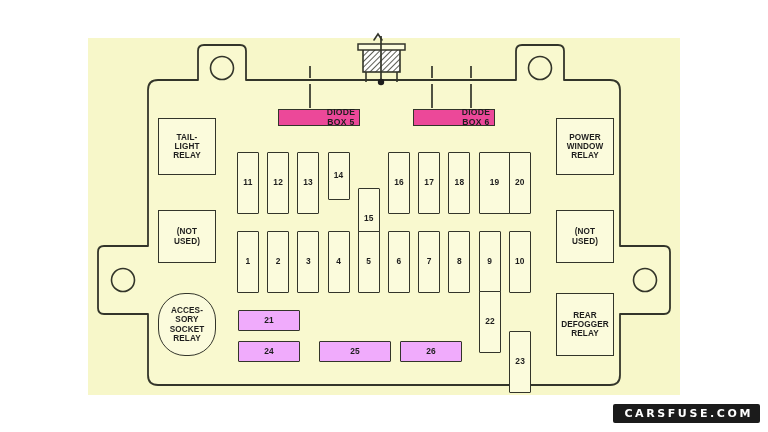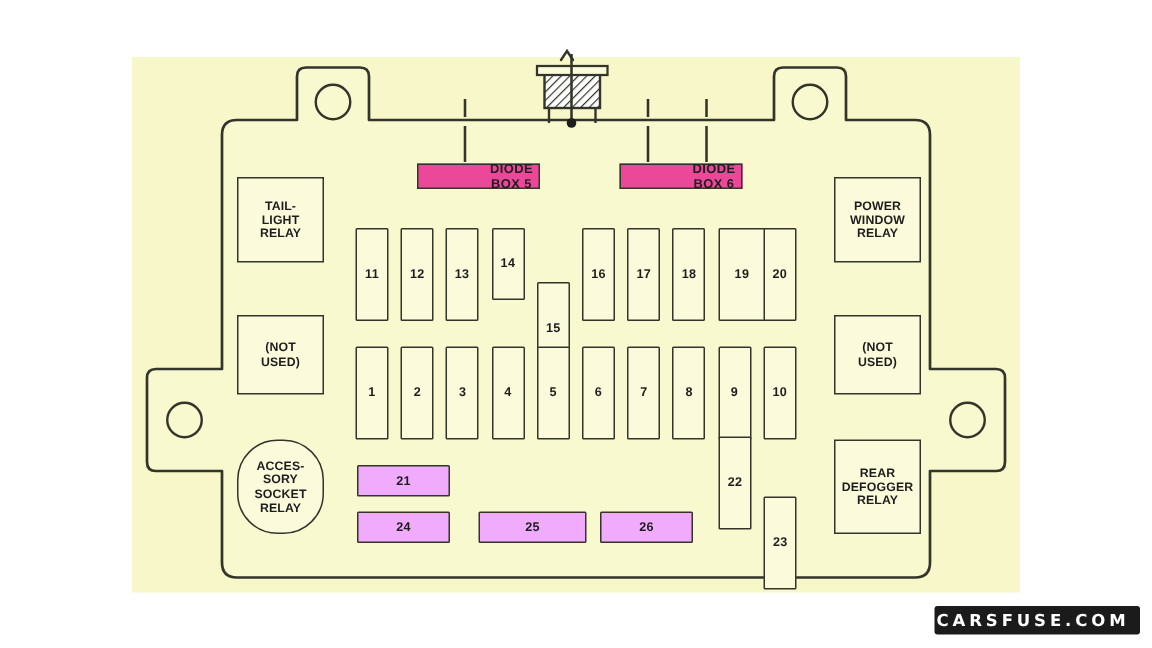--- a/index.html
+++ b/index.html
@@ -80,21 +80,21 @@
   
   #watermark {
     position: absolute;
     right: 8px;
     bottom: 9px;
     background: #1b1b1b;
     color: #ffffff;
     font-size: 11px;
     font-weight: bold;
     letter-spacing: 2.6px;
-    padding: 3px 7px 3px 1px;
+    padding: 3px 7px 3px 11px;
     border-radius: 2px;
     font-family: "DejaVu Sans", sans-serif;
   }
 </style>
 </head>
 <body>
 
 <div id="canvas"></div>
 
 <svg id="diagram-svg" viewBox="0 0 768 432" xmlns="http://www.w3.org/2000/svg">

